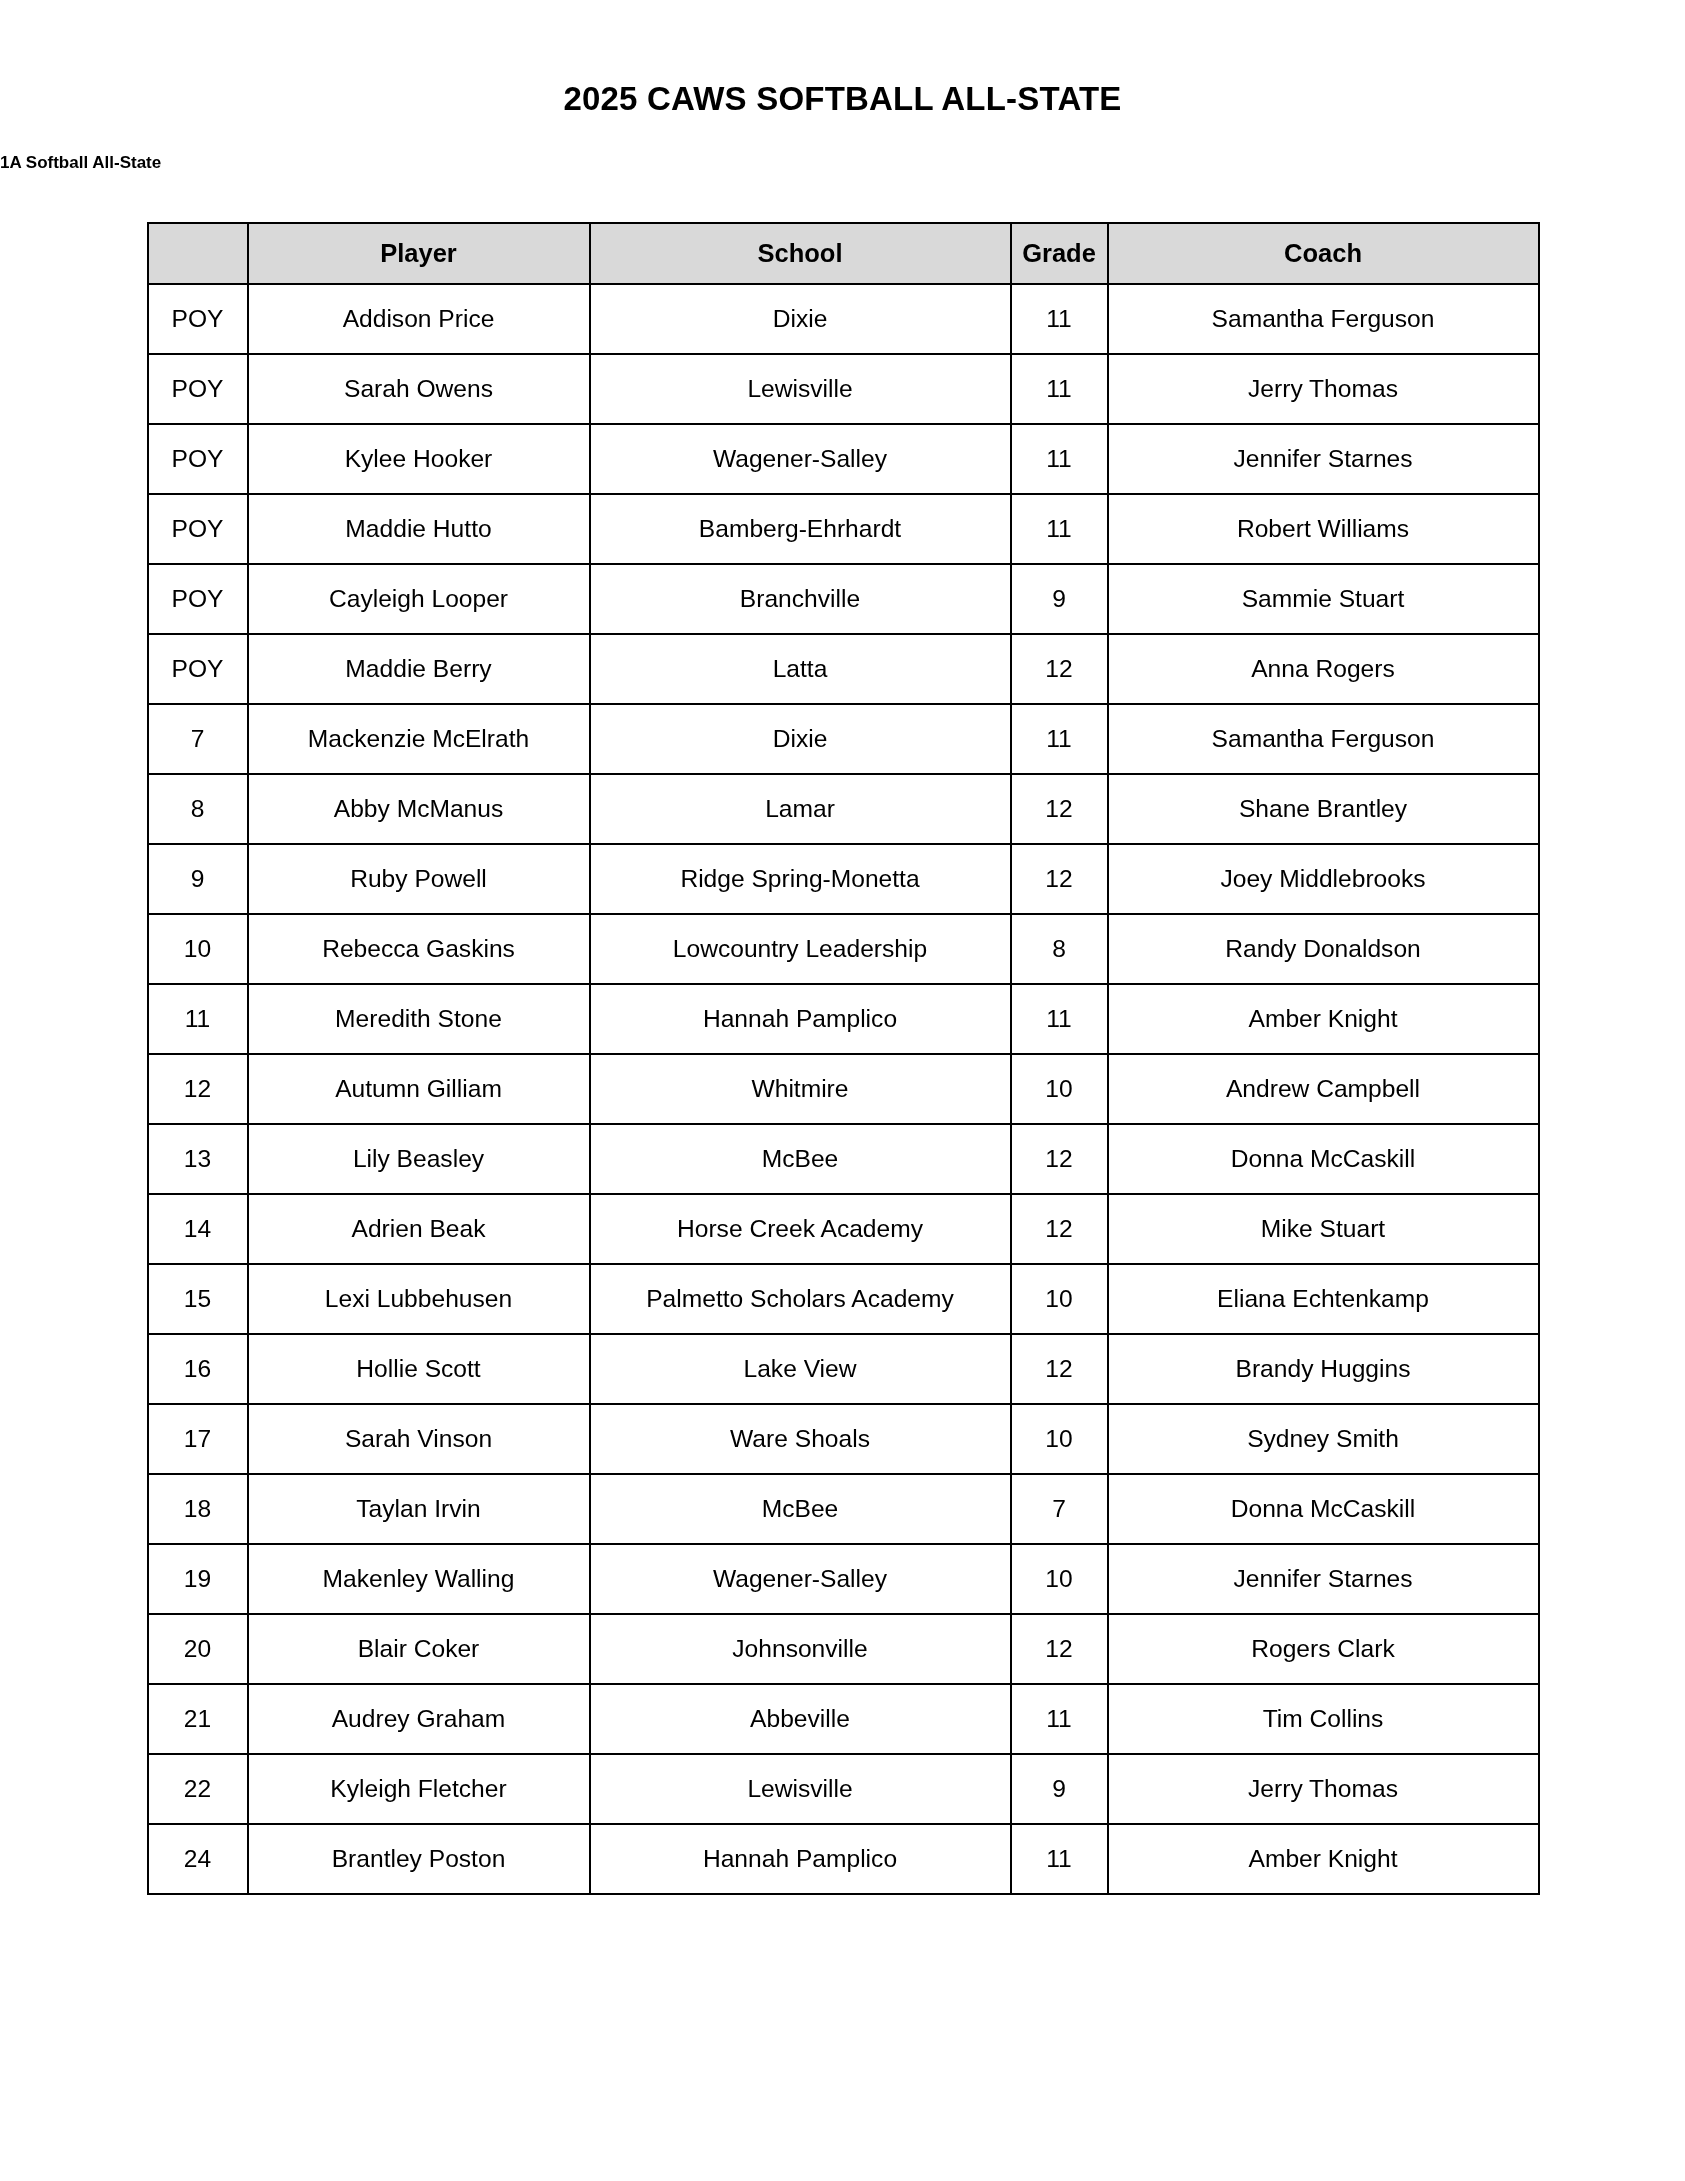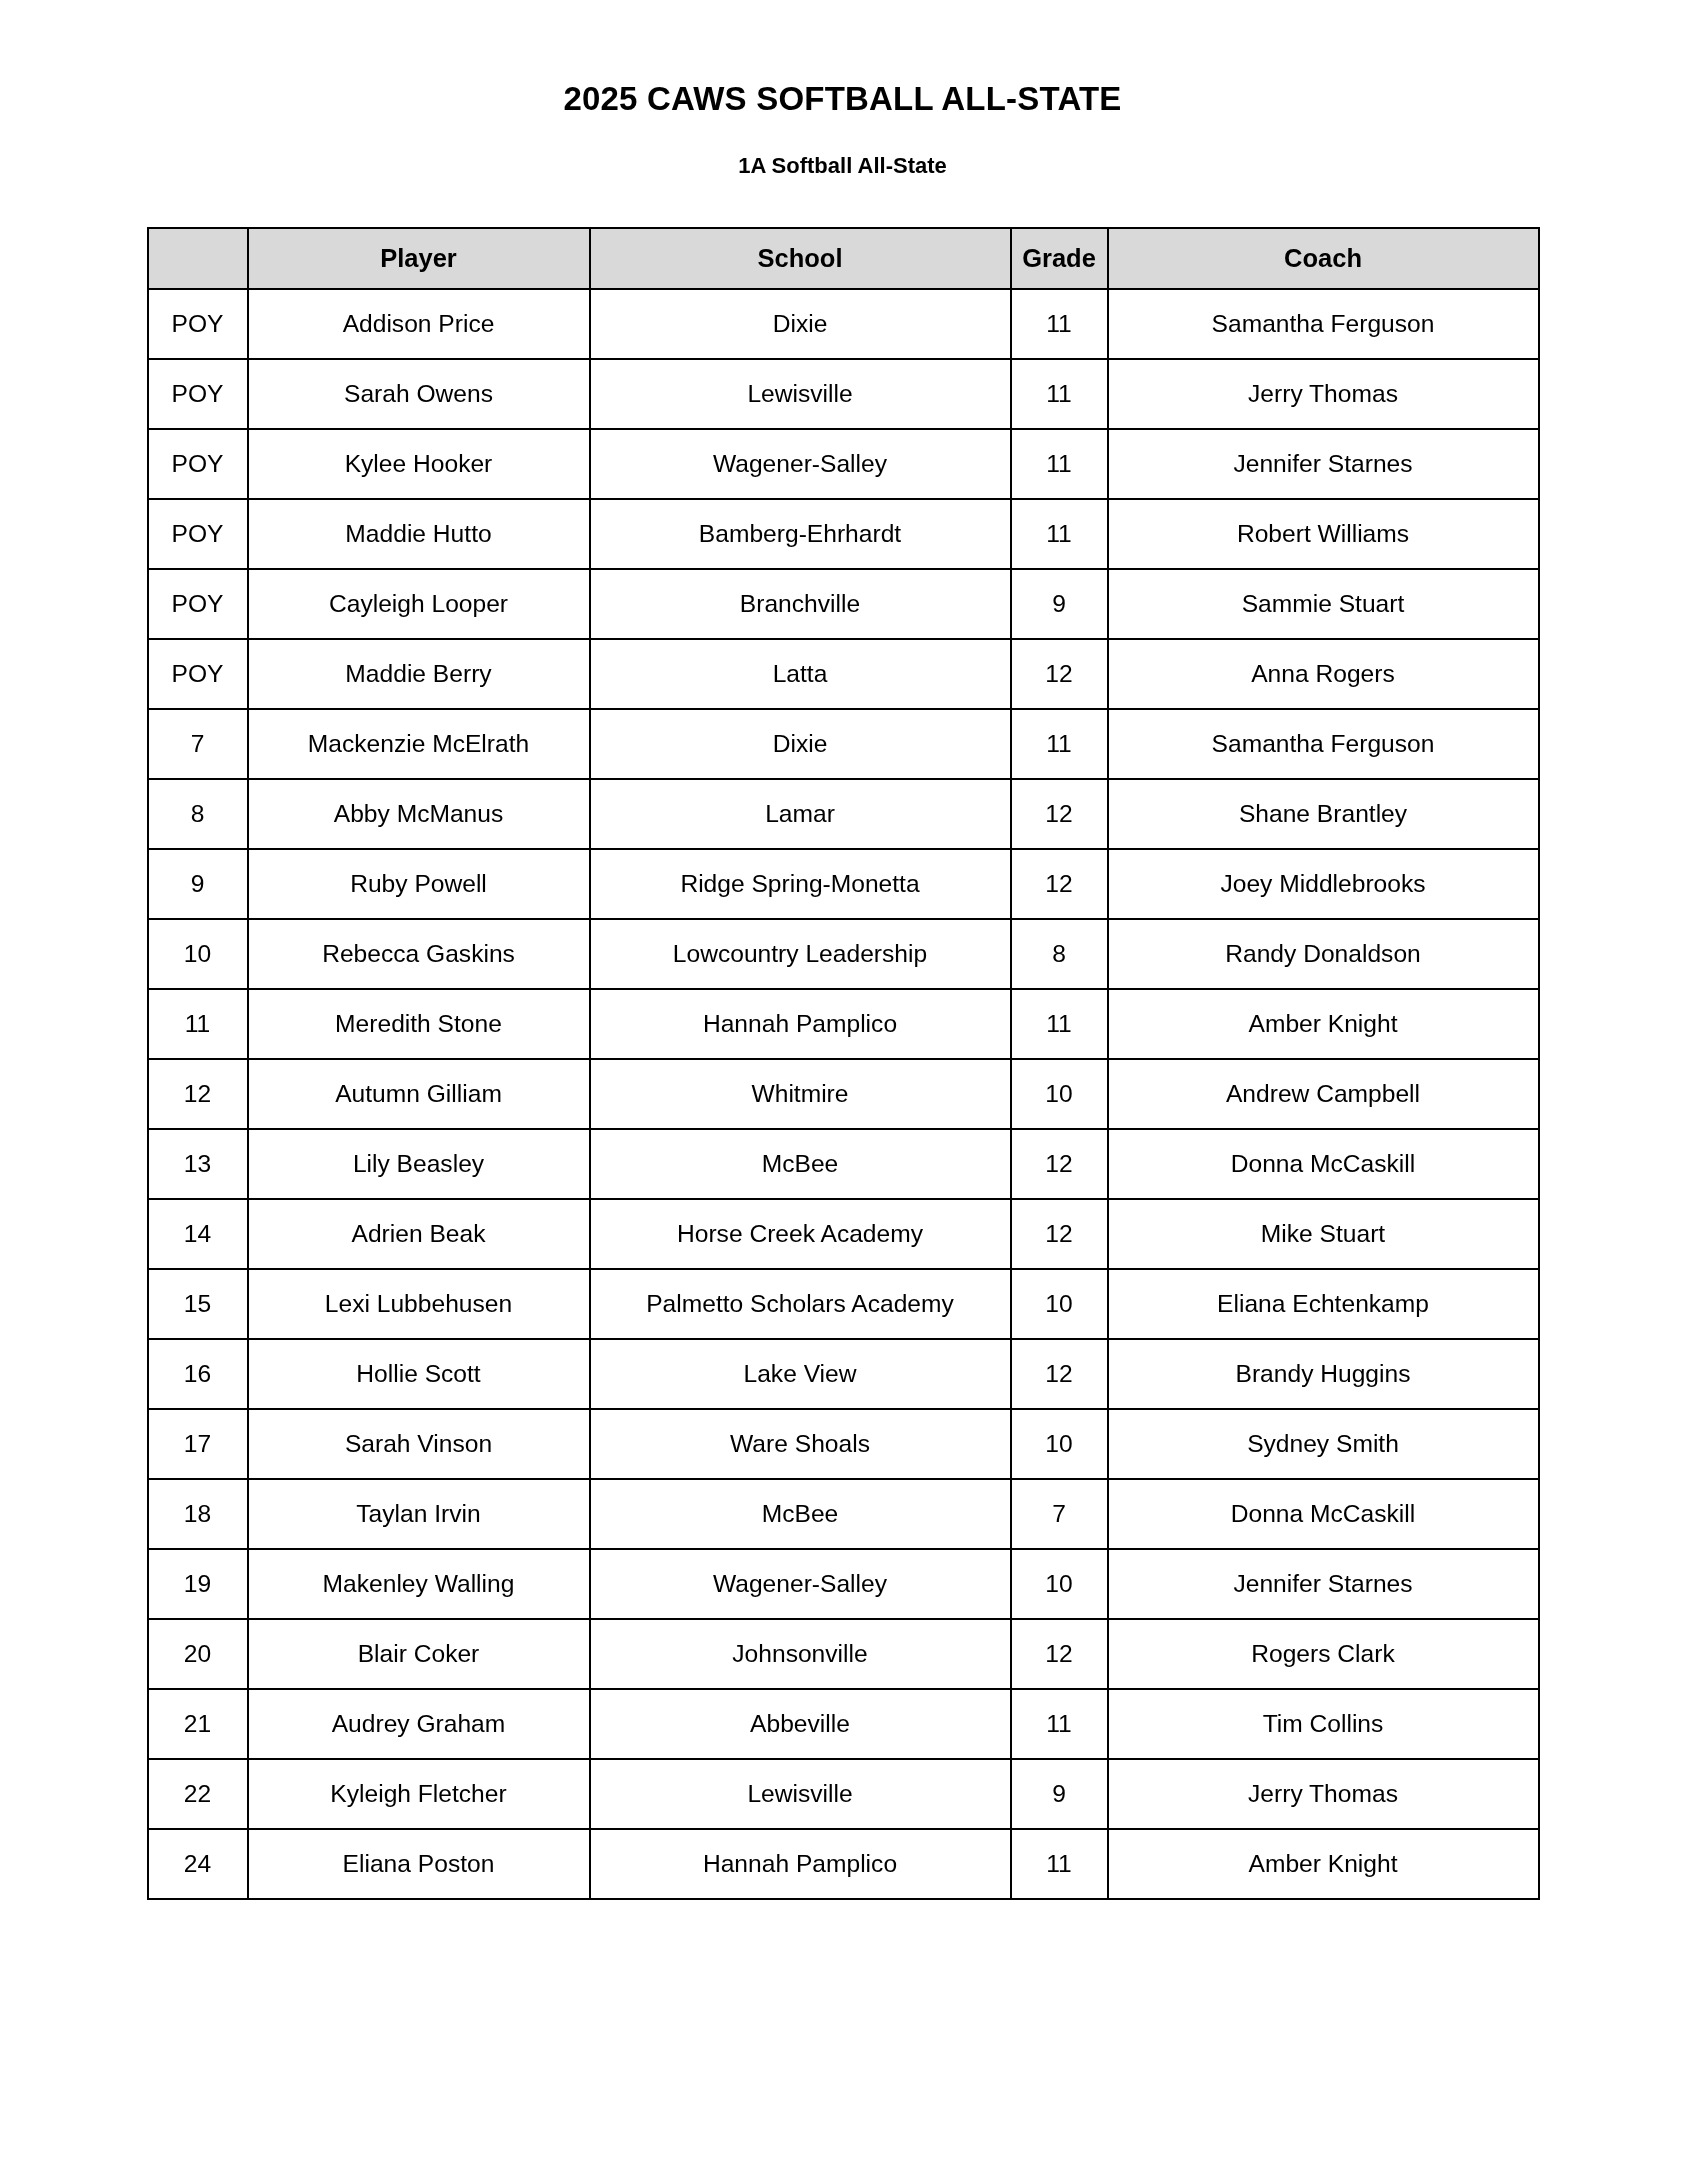--- a/index.html
+++ b/index.html
@@ -25,22 +25,21 @@
   .doc-title {
     text-align: center;
     font-size: 33px;
     font-weight: bold;
     letter-spacing: 0.2px;
     margin: 0;
     padding-top: 81px;
     line-height: 1.1;
   }
   .doc-subtitle {
-    text-align: center;
-    font-size: 22px;
+    font-size: 17px;
     font-weight: bold;
     margin: 0;
     padding-top: 37px;
     line-height: 1.1;
   }
   .table-wrap {
     margin: 4px auto;
     padding-top: 45px;
     width: 1392px;
   }
@@ -259,21 +258,21 @@
           </tr>
           <tr>
             <td class="rank-cell">22</td>
             <td>Kyleigh Fletcher</td>
             <td>Lewisville</td>
             <td>9</td>
             <td>Jerry Thomas</td>
           </tr>
           <tr>
             <td class="rank-cell">24</td>
-            <td>Eliana Poston</td>
+            <td>Brantley Poston</td>
             <td>Hannah Pamplico</td>
             <td>11</td>
             <td>Amber Knight</td>
           </tr>
         </tbody>
     </table>
   </div>
 
 </div>
 

